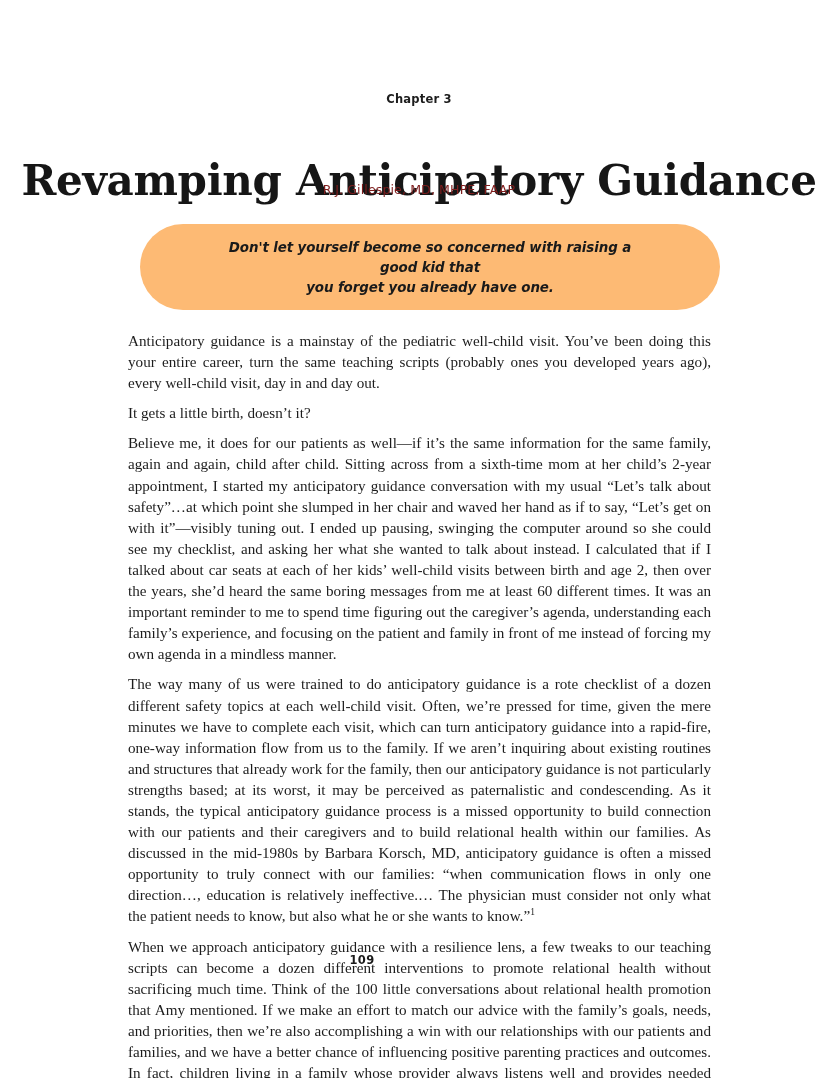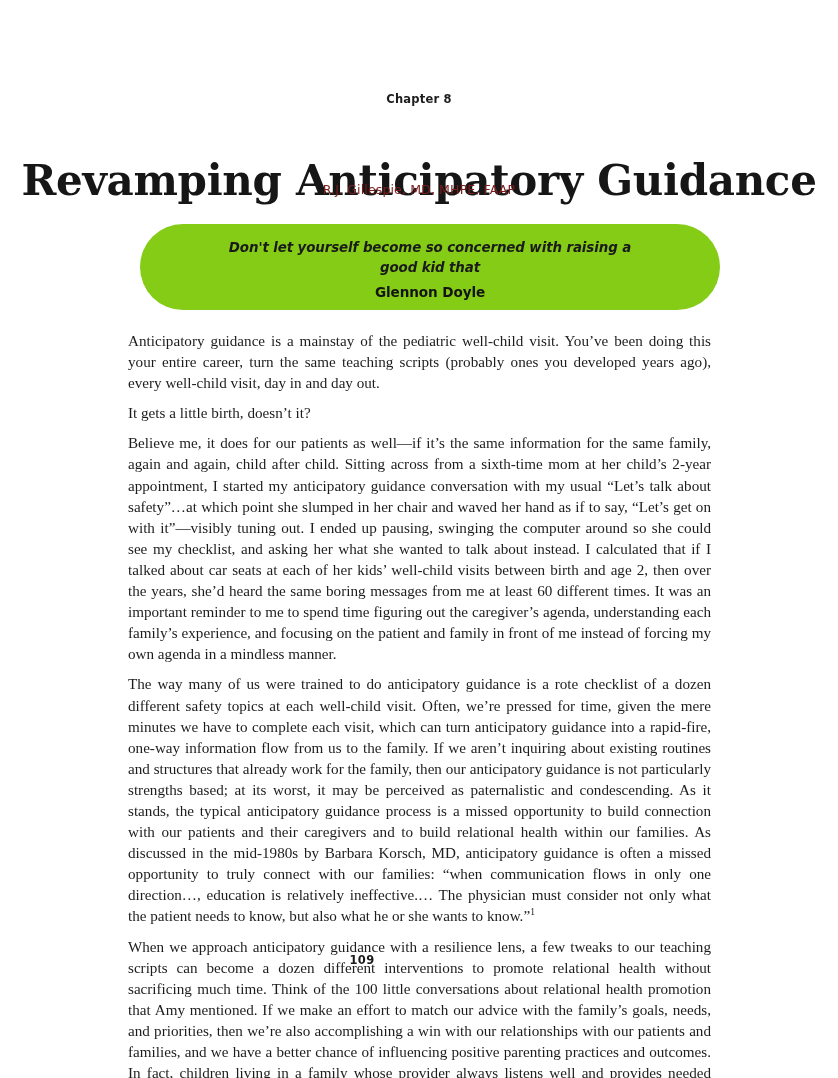--- a/index.html
+++ b/index.html
@@ -65,21 +65,21 @@
   }
 
   
   .quote-box {
     position: absolute;
     top: 224px;
     left: 140px;
     width: 580px;
     height: 86px;
     box-sizing: border-box;
-    background: #84cc16;
+    background: #fdba74;
     border-radius: 43px;
     padding: 14px 70px 0 70px;
     text-align: center;
   }
 
   .quote-text {
     font-family: "DejaVu Sans", sans-serif;
     font-style: italic;
     font-weight: 600;
     font-size: 13.4px;
@@ -138,31 +138,31 @@
     font-weight: 700;
     color: #1a1a1a;
     letter-spacing: 0.3px;
   }
 </style>
 </head>
 <body>
 
 <div class="page">
 
-  <div class="chapter-label">Chapter 8</div>
+  <div class="chapter-label">Chapter 3</div>
 
   <h1 class="chapter-title">Revamping Anticipatory Guidance</h1>
 
   <div class="chapter-author">R.J. Gillespie, MD, MHPE, FAAP</div>
 
   <div class="quote-box">
     <div class="quote-text">
       <span>Don't let yourself become so concerned with raising a good kid that</span><br>
+      <span>you forget you already have one.</span>
     </div>
-    <div class="quote-attrib">Glennon Doyle</div>
   </div>
 
   <div class="body-col">
     <p>Anticipatory guidance is a mainstay of the pediatric well-child visit. You’ve been doing this your entire career, turn the same teaching scripts (probably ones you developed years ago), every well-child visit, day in and day out.</p>
     <p>It gets a little birth, doesn’t it?</p>
     <p>Believe me, it does for our patients as well—if it’s the same information for the same family, again and again, child after child. Sitting across from a sixth-time mom at her child’s 2-year appointment, I started my anticipatory guidance conversation with my usual “Let’s talk about safety”…at which point she slumped in her chair and waved her hand as if to say, “Let’s get on with it”—visibly tuning out. I ended up pausing, swinging the computer around so she could see my checklist, and asking her what she wanted to talk about instead. I calculated that if I talked about car seats at each of her kids’ well-child visits between birth and age 2, then over the years, she’d heard the same boring messages from me at least 60 different times. It was an important reminder to me to spend time figuring out the caregiver’s agenda, understanding each family’s experience, and focusing on the patient and family in front of me instead of forcing my own agenda in a mindless manner.</p>
     <p><span>The way many of us were trained to do anticipatory guidance is a rote checklist of a dozen different safety topics at each well-child visit. Often, we’re pressed for time, given the mere minutes we have to complete each visit, which can turn anticipatory guidance into a rapid-fire, one-way information flow from us to the family. If we aren’t inquiring about existing routines and structures that already work for the family, then our anticipatory guidance is not particularly strengths based; at its worst, it may be perceived as paternalistic and condescending. As it stands, the typical anticipatory guidance process is a missed opportunity to build connection with our patients and their caregivers and to build relational health within our families. As discussed in the mid-1980s by Barbara Korsch, MD, anticipatory guidance is often a missed opportunity to truly connect with our families: “when communication flows in only one direction…, education is relatively ineffective.… The physician must consider not only what the patient needs to know, but also what he or she wants to know.”</span><sup>1</sup></p>
     <p><span>When we approach anticipatory guidance with a resilience lens, a few tweaks to our teaching scripts can become a dozen different interventions to promote relational health without sacrificing much time. Think of the 100 little conversations about relational health promotion that Amy mentioned. If we make an effort to match our advice with the family’s goals, needs, and priorities, then we’re also accomplishing a win with our relationships with our patients and families, and we have a better chance of influencing positive parenting practices and outcomes. In fact, children living in a family whose provider always listens well and provides needed advice are more likely to live in a household that practices resilience activities and protective routines.</span></p>
   </div>
 

